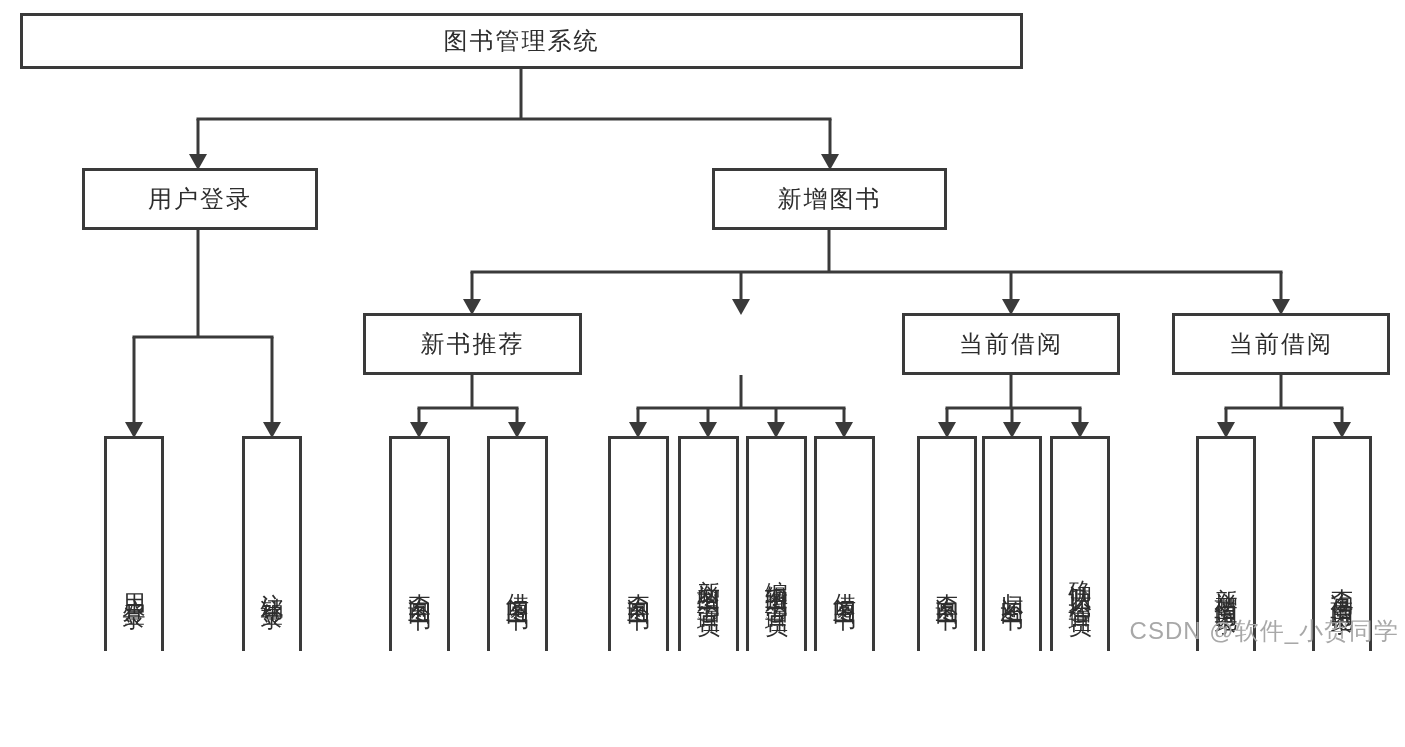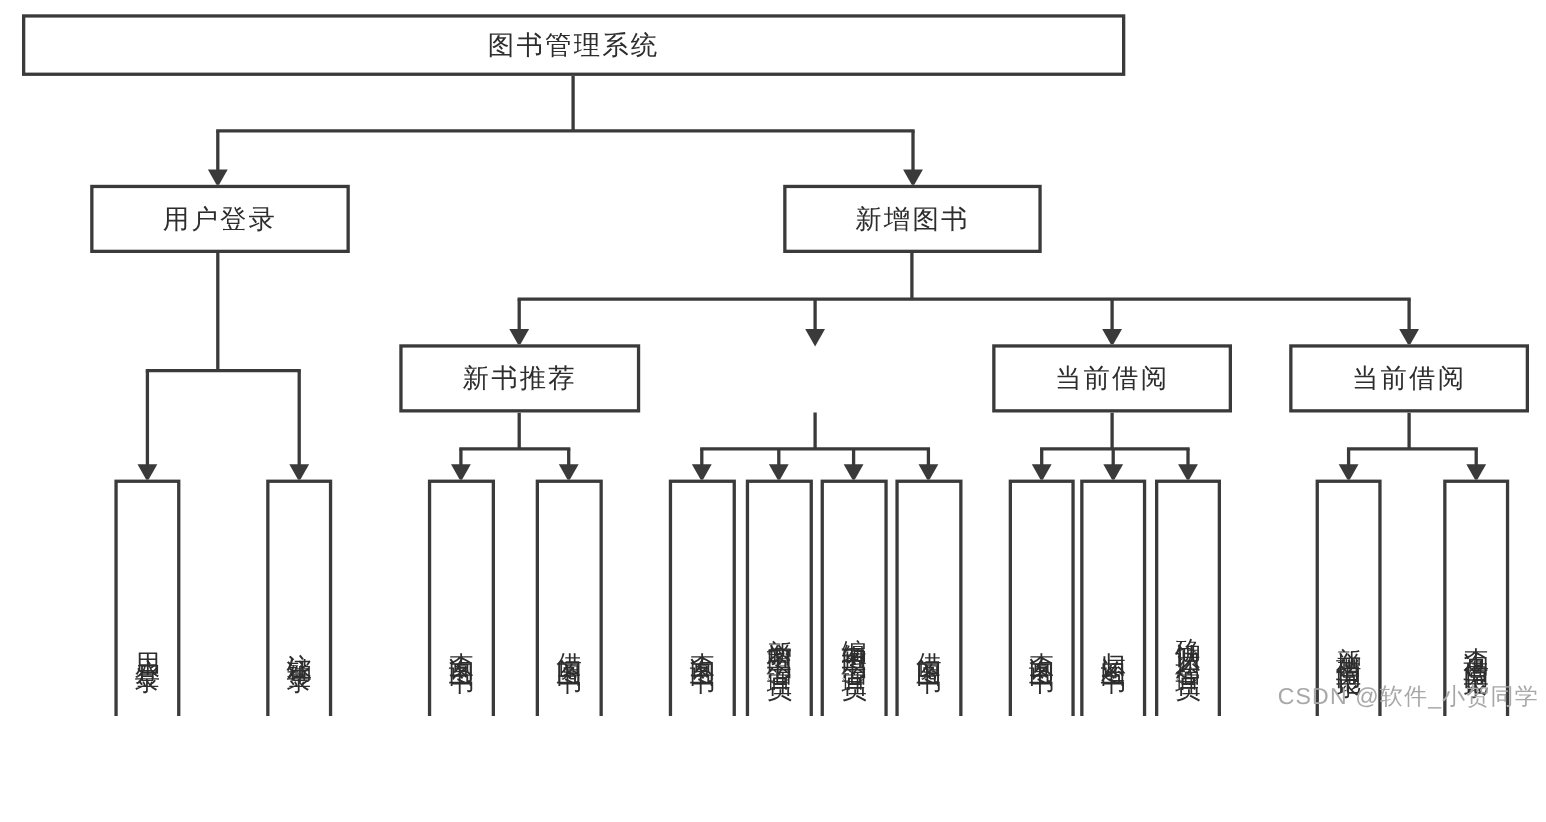--- a/index.html
+++ b/index.html
@@ -55,21 +55,21 @@
   .n-bb-edit{left:746px;}
   .n-bb-borrow{left:814px;}
   .n-cb-query{left:917px;width:60px;}
   .n-cb-return{left:982px;width:60px;}
   .n-cb-confirm{left:1050px;width:60px;}
   .n-br-add{left:1196px;width:60px;}
   .n-br-query{left:1312px;width:60px;}
   .watermark{
     position:absolute;
     right:6px;bottom:4px;
-    font-size:21px;
+    font-size:24px;
     letter-spacing:1px;
     color:#a8a8a8;
     z-index:5;
     white-space:nowrap;
   }
 </style>
 </head>
 <body>
 
 <div class="canvas">

